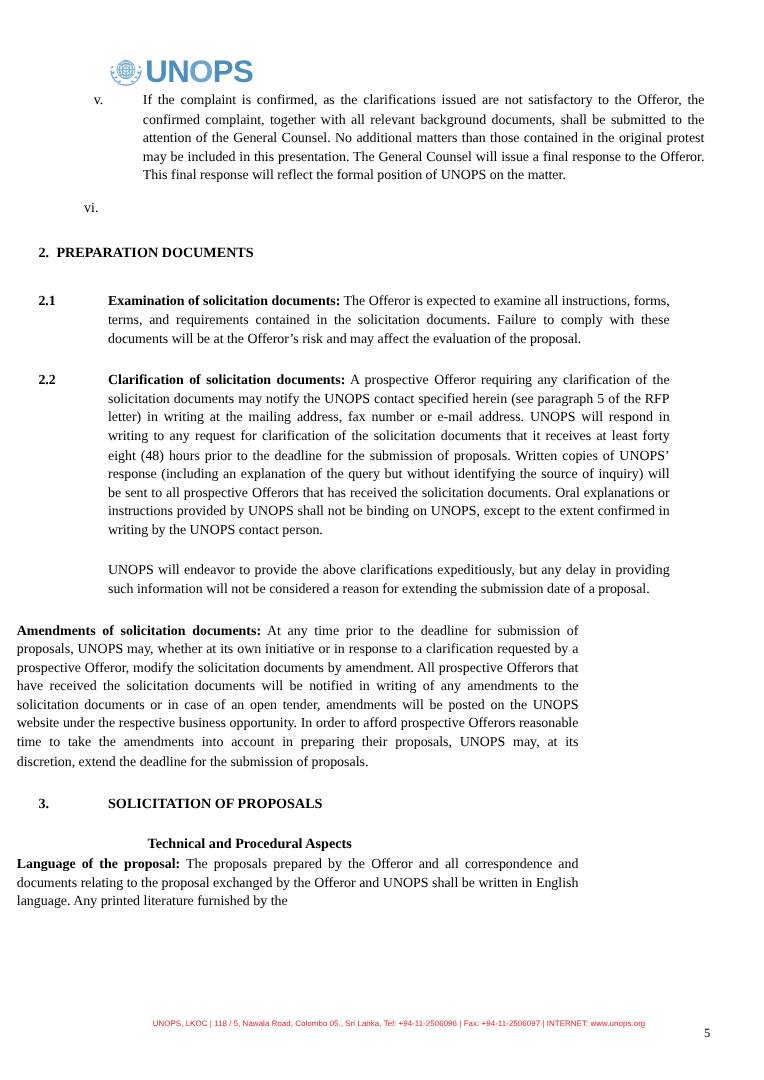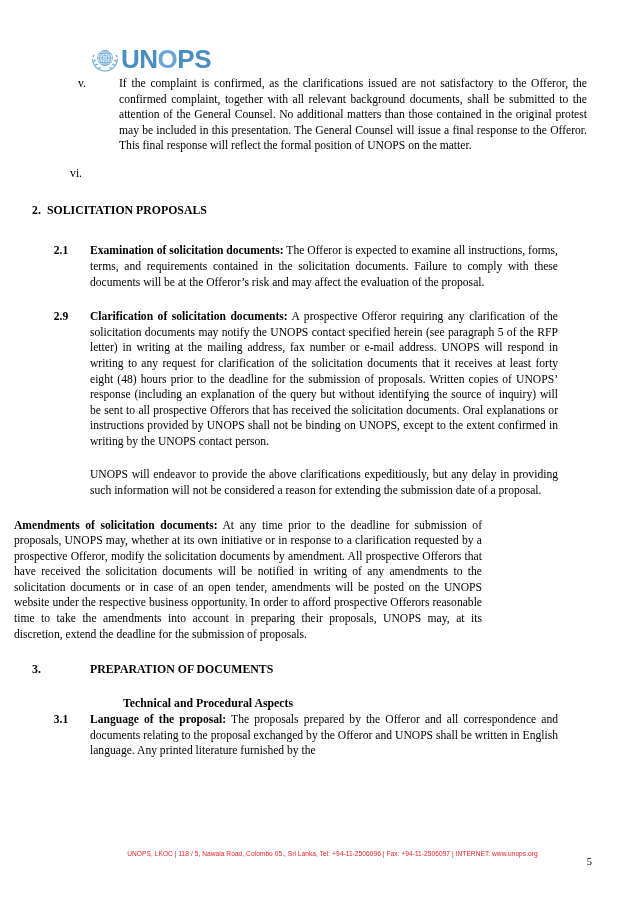--- a/index.html
+++ b/index.html
@@ -104,21 +104,20 @@
     margin-top: 18px;
   }
   .sub-num {
     width: 76px;
     min-width: 76px;
     padding-left: 18px;
     box-sizing: border-box;
     font-weight: bold;
     font-size: 11.6px;
     line-height: 1.345;
-    text-align: center;
   }
   .sub-body {
     width: 468px;
     font-size: 11.6px;
     line-height: 1.345;
     text-align: justify;
   }
   .lead { font-weight: bold; }
 
   
@@ -206,54 +205,53 @@
       <div class="roman-num rn-v">v.</div>
       <div class="roman-body para">If the complaint is confirmed, as the clarifications issued are not satisfactory to the Offeror, the confirmed complaint, together with all relevant background documents, shall be submitted to the attention of the General Counsel. No additional matters than those contained in the original protest may be included in this presentation. The General Counsel will issue a final response to the Offeror. This final response will reflect the formal position of UNOPS on the matter.</div>
     </div>
 
     <div class="roman-row" style="margin-top:12px;margin-left:28px;">
       <div class="roman-num">vi.</div>
     </div>
 
     <div class="sec-head" style="margin-top:22px;">
       <div class="sec-num" style="width:33px;min-width:33px;">2.</div>
-      <div>SOLICITATION PROPOSALS</div>
+      <div>PREPARATION DOCUMENTS</div>
     </div>
 
     <div class="sub-row" style="margin-top:25px;">
       <div class="sub-num">2.1</div>
       <div class="sub-body"><span class="lead">Examination of solicitation documents:</span><span> The Offeror is expected to examine all instructions, forms, terms, and requirements contained in the solicitation documents. Failure to comply with these documents will be at the Offeror’s risk and may affect the evaluation of the proposal.</span></div>
     </div>
 
     <div class="sub-row" style="margin-top:19px;">
-      <div class="sub-num">2.9</div>
+      <div class="sub-num">2.2</div>
       <div class="sub-body"><span class="lead">Clarification of solicitation documents:</span><span> A prospective Offeror requiring any clarification of the solicitation documents may notify the UNOPS contact specified herein (see paragraph 5 of the RFP letter) in writing at the mailing address, fax number or e-mail address. UNOPS will respond in writing to any request for clarification of the solicitation documents that it receives at least forty eight (48) hours prior to the deadline for the submission of proposals. Written copies of UNOPS’ response (including an explanation of the query but without identifying the source of inquiry) will be sent to all prospective Offerors that has received the solicitation documents. Oral explanations or instructions provided by UNOPS shall not be binding on UNOPS, except to the extent confirmed in writing by the UNOPS contact person.</span></div>
     </div>
 
     <div class="cont-row" style="margin-top:18px;">
       <div class="cont-spacer"></div>
       <div class="sub-body">UNOPS will endeavor to provide the above clarifications expeditiously, but any delay in providing such information will not be considered a reason for extending the submission date of a proposal.</div>
     </div>
 
     <div class="sub-row" style="margin-top:19px;">
       <div class="sub-body"><span class="lead">Amendments of solicitation documents:</span><span> At any time prior to the deadline for submission of proposals, UNOPS may, whether at its own initiative or in response to a clarification requested by a prospective Offeror, modify the solicitation documents by amendment. All prospective Offerors that have received the solicitation documents will be notified in writing of any amendments to the solicitation documents or in case of an open tender, amendments will be posted on the UNOPS website under the respective business opportunity. In order to afford prospective Offerors reasonable time to take the amendments into account in preparing their proposals, UNOPS may, at its discretion, extend the deadline for the submission of proposals.</span></div>
     </div>
 
     <div class="sec-head" style="margin-top:20px;">
       <div class="sec-num">3.</div>
-      <div>PREPARATION OF DOCUMENTS</div>
+      <div>SOLICITATION OF PROPOSALS</div>
     </div>
 
     <div class="sub-row" style="margin-top:19px;">
       <div class="sub-num"></div>
       <div class="subhead">Technical and Procedural Aspects</div>
     </div>
 
     <div class="sub-row" style="margin-top:1px;">
-      <div class="sub-num">3.1</div>
       <div class="sub-body"><span class="lead">Language of the proposal:</span><span> The proposals prepared by the Offeror and all correspondence and documents relating to the proposal exchanged by the Offeror and UNOPS shall be written in English language. Any printed literature furnished by the</span></div>
     </div>
 
   </div>
 
   <div class="footer">
     <span class="footer-text">UNOPS, LKOC | 118 / 5, Nawala Road, Colombo 05., Sri Lanka, Tel: +94-11-2506096 | Fax: +94-11-2506097 | INTERNET:  www.unops.org</span>
   </div>
   <div class="page-number">5</div>
 

